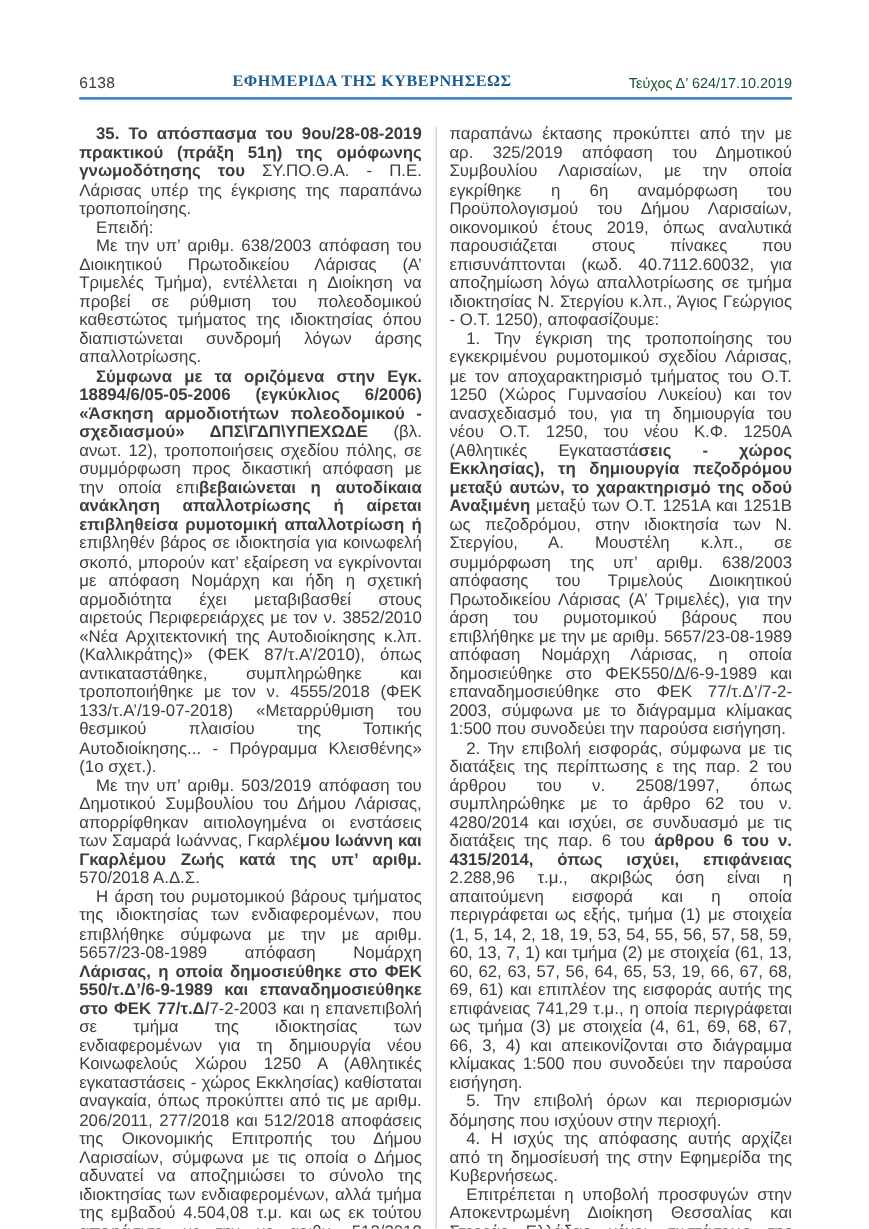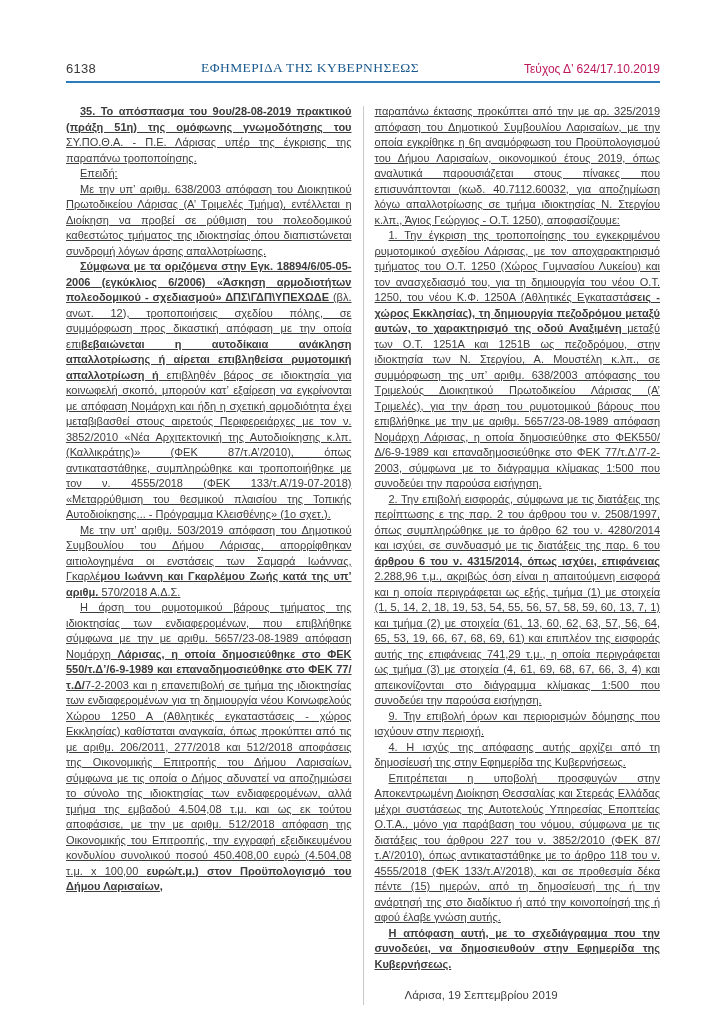--- a/index.html
+++ b/index.html
@@ -28,50 +28,49 @@
     border-bottom: 2px solid #2b7bbf;
     padding-bottom: 5px;
   }
   .page-number {
     font-size: 13px;
     color: #3a3a3a;
     letter-spacing: 0.3px;
   }
   .gazette-title {
     font-family: "Liberation Serif", "DejaVu Serif", serif;
-    font-weight: normal;
+    font-weight: bold;
     font-size: 13.5px;
     color: #1b5a8e;
     letter-spacing: 0.4px;
   }
   .issue-info {
     font-size: 12px;
-    color: #be185d;
+    color: #14532d;
   }
   .columns {
     display: flex;
     margin-top: 21px;
     align-items: stretch;
   }
   .col {
     flex: 1 1 0;
     min-width: 0;
   }
   .col-divider {
     width: 1px;
     background: #c9c9c9;
     margin: 2px 11px 6px 11px;
   }
   .para {
     margin: 0;
-    font-size: 11px;
+    font-size: 14px;
     line-height: 15.5px;
     text-align: justify;
     color: #3d3d3d;
-    text-decoration: underline;
   }
   .para.indent {
     text-indent: 14px;
   }
   .bold {
     font-weight: bold;
   }
   .signature-block {
     margin-top: 16px;
     margin-left: 30px;
@@ -101,21 +100,21 @@
         <p class="para indent"><span class="bold">Σύμφωνα με τα οριζόμενα στην Εγκ. 18894/6/05-05-2006 (εγκύκλιος 6/2006) «Άσκηση αρμοδιοτήτων πολεοδομικού - σχεδιασμού» ΔΠΣ\ΓΔΠ\ΥΠΕΧΩΔΕ </span><span>(βλ. ανωτ. 12), τροποποιήσεις σχεδίου πόλης, σε συμμόρφωση προς δικαστική απόφαση με την οποία επι</span><span class="bold">βεβαιώνεται η αυτοδίκαια ανάκληση απαλλοτρίωσης ή αίρεται επιβληθείσα ρυμοτομική απαλλοτρίωση ή</span><span> επιβληθέν βάρος σε ιδιοκτησία για κοινωφελή σκοπό, μπορούν κατ’ εξαίρεση να εγκρίνονται με απόφαση Νομάρχη και ήδη η σχετική αρμοδιότητα έχει μεταβιβασθεί στους αιρετούς Περιφερειάρχες με τον ν. 3852/2010 «Νέα Αρχιτεκτονική της Αυτοδιοίκησης κ.λπ. (Καλλικράτης)» (ΦΕΚ 87/τ.Α’/2010), όπως αντικαταστάθηκε, συμπληρώθηκε και τροποποιήθηκε με τον ν. 4555/2018 (ΦΕΚ 133/τ.Α’/19-07-2018) «Μεταρρύθμιση του θεσμικού πλαισίου της Τοπικής Αυτοδιοίκησης... - Πρόγραμμα Κλεισθένης» (1ο σχετ.).</span></p>
         <p class="para indent"><span>Με την υπ’ αριθμ. 503/2019 απόφαση του Δημοτικού Συμβουλίου του Δήμου Λάρισας, απορρίφθηκαν αιτιολογημένα οι ενστάσεις των Σαμαρά Ιωάννας, Γκαρλέ</span><span class="bold">μου Ιωάννη και Γκαρλέμου Ζωής κατά της υπ’ αριθμ. </span><span>570/2018 Α.Δ.Σ.</span></p>
         <p class="para indent"><span>Η άρση του ρυμοτομικού βάρους τμήματος της ιδιοκτησίας των ενδιαφερομένων, που επιβλήθηκε σύμφωνα με την με αριθμ. 5657/23-08-1989 απόφαση Νομάρχη </span><span class="bold">Λάρισας, η οποία δημοσιεύθηκε στο ΦΕΚ 550/τ.Δ’/6-9-1989 και επαναδημοσιεύθηκε στο ΦΕΚ 77/τ.Δ/</span><span>7-2-2003 και η επανεπιβολή σε τμήμα της ιδιοκτησίας των ενδιαφερομένων για τη δημιουργία νέου Κοινωφελούς Χώρου 1250 Α (Αθλητικές εγκαταστάσεις - χώρος Εκκλησίας) καθίσταται αναγκαία, όπως προκύπτει από τις με αριθμ. 206/2011, 277/2018 και 512/2018 αποφάσεις της Οικονομικής Επιτροπής του Δήμου Λαρισαίων, σύμφωνα με τις οποία ο Δήμος αδυνατεί να αποζημιώσει το σύνολο της ιδιοκτησίας των ενδιαφερομένων, αλλά τμήμα της εμβαδού 4.504,08 τ.μ. και ως εκ τούτου αποφάσισε, με την με αριθμ. 512/2018 απόφαση της Οικονομικής του Επιτροπής, την εγγραφή εξειδικευμένου κονδυλίου συνολικού ποσού 450.408,00 ευρώ (4.504,08 τ.μ. x 100,00 </span><span class="bold">ευρώ/τ.μ.) στον Προϋπολογισμό του Δήμου Λαρισαίων, </span></p>
       </div>
     <div class="col-divider"></div>
     <div class="col">
       <div>
           <p class="para"><span>παραπάνω έκτασης προκύπτει από την με αρ. 325/2019 απόφαση του Δημοτικού Συμβουλίου Λαρισαίων, με την οποία εγκρίθηκε η 6η αναμόρφωση του Προϋπολογισμού του Δήμου Λαρισαίων, οικονομικού έτους 2019, όπως αναλυτικά παρουσιάζεται στους πίνακες που επισυνάπτονται (κωδ. 40.7112.60032, για αποζημίωση λόγω απαλλοτρίωσης σε τμήμα ιδιοκτησίας Ν. Στεργίου κ.λπ., Άγιος Γεώργιος - Ο.Τ. 1250), αποφασίζουμε:</span></p>
           <p class="para indent"><span>1. Την έγκριση της τροποποίησης του εγκεκριμένου ρυμοτομικού σχεδίου Λάρισας, με τον αποχαρακτηρισμό τμήματος του Ο.Τ. 1250 (Χώρος Γυμνασίου Λυκείου) και τον ανασχεδιασμό του, για τη δημιουργία του νέου Ο.Τ. 1250, του νέου Κ.Φ. 1250Α (Αθλητικές Εγκαταστά</span><span class="bold">σεις - χώρος Εκκλησίας), τη δημιουργία πεζοδρόμου μεταξύ αυτών, το χαρακτηρισμό της οδού Αναξιμένη </span><span>μεταξύ των Ο.Τ. 1251Α και 1251Β ως πεζοδρόμου, στην ιδιοκτησία των Ν. Στεργίου, Α. Μουστέλη κ.λπ., σε συμμόρφωση της υπ’ αριθμ. 638/2003 απόφασης του Τριμελούς Διοικητικού Πρωτοδικείου Λάρισας (Α’ Τριμελές), για την άρση του ρυμοτομικού βάρους που επιβλήθηκε με την με αριθμ. 5657/23-08-1989 απόφαση Νομάρχη Λάρισας, η οποία δημοσιεύθηκε στο ΦΕΚ550/Δ/6-9-1989 και επαναδημοσιεύθηκε στο ΦΕΚ 77/τ.Δ’/7-2-2003, σύμφωνα με το διάγραμμα κλίμακας 1:500 που συνοδεύει την παρούσα εισήγηση.</span></p>
           <p class="para indent"><span>2. Την επιβολή εισφοράς, σύμφωνα με τις διατάξεις της περίπτωσης ε της παρ. 2 του άρθρου του ν. 2508/1997, όπως συμπληρώθηκε με το άρθρο 62 του ν. 4280/2014 και ισχύει, σε συνδυασμό με τις διατάξεις της παρ. 6 του </span><span class="bold">άρθρου 6 του ν. 4315/2014, όπως ισχύει, επιφάνειας </span><span>2.288,96 τ.μ., ακριβώς όση είναι η απαιτούμενη εισφορά και η οποία περιγράφεται ως εξής, τμήμα (1) με στοιχεία (1, 5, 14, 2, 18, 19, 53, 54, 55, 56, 57, 58, 59, 60, 13, 7, 1) και τμήμα (2) με στοιχεία (61, 13, 60, 62, 63, 57, 56, 64, 65, 53, 19, 66, 67, 68, 69, 61) και επιπλέον της εισφοράς αυτής της επιφάνειας 741,29 τ.μ., η οποία περιγράφεται ως τμήμα (3) με στοιχεία (4, 61, 69, 68, 67, 66, 3, 4) και απεικονίζονται στο διάγραμμα κλίμακας 1:500 που συνοδεύει την παρούσα εισήγηση.</span></p>
-          <p class="para indent"><span>9. Την επιβολή όρων και περιορισμών δόμησης που ισχύουν στην περιοχή.</span></p>
+          <p class="para indent"><span>5. Την επιβολή όρων και περιορισμών δόμησης που ισχύουν στην περιοχή.</span></p>
           <p class="para indent"><span>4. Η ισχύς της απόφασης αυτής αρχίζει από τη δημοσίευσή της στην Εφημερίδα της Κυβερνήσεως.</span></p>
           <p class="para indent"><span>Επιτρέπεται η υποβολή προσφυγών στην Αποκεντρωμένη Διοίκηση Θεσσαλίας και Στερεάς Ελλάδας μέχρι συστάσεως της Αυτοτελούς Υπηρεσίας Εποπτείας Ο.Τ.Α., μόνο για παράβαση του νόμου, σύμφωνα με τις διατάξεις του άρθρου 227 του ν. 3852/2010 (ΦΕΚ 87/τ.Α’/2010), όπως αντικαταστάθηκε με το άρθρο 118 του ν. 4555/2018 (ΦΕΚ 133/τ.Α’/2018), και σε προθεσμία δέκα πέντε (15) ημερών, από τη δημοσίευσή της ή την ανάρτησή της στο διαδίκτυο ή από την κοινοποίησή της ή αφού έλαβε γνώση αυτής.</span></p>
           <p class="para indent"><span class="bold">Η απόφαση αυτή, με το σχεδιάγραμμα που την συνοδεύει, να δημοσιευθούν στην Εφημερίδα της Κυβερνήσεως.</span></p>
         </div>
       <div class="signature-block">
         <div class="signature-line">Λάρισα, 19 Σεπτεμβρίου 2019</div>
 
       </div>
     </div>
   </div>

